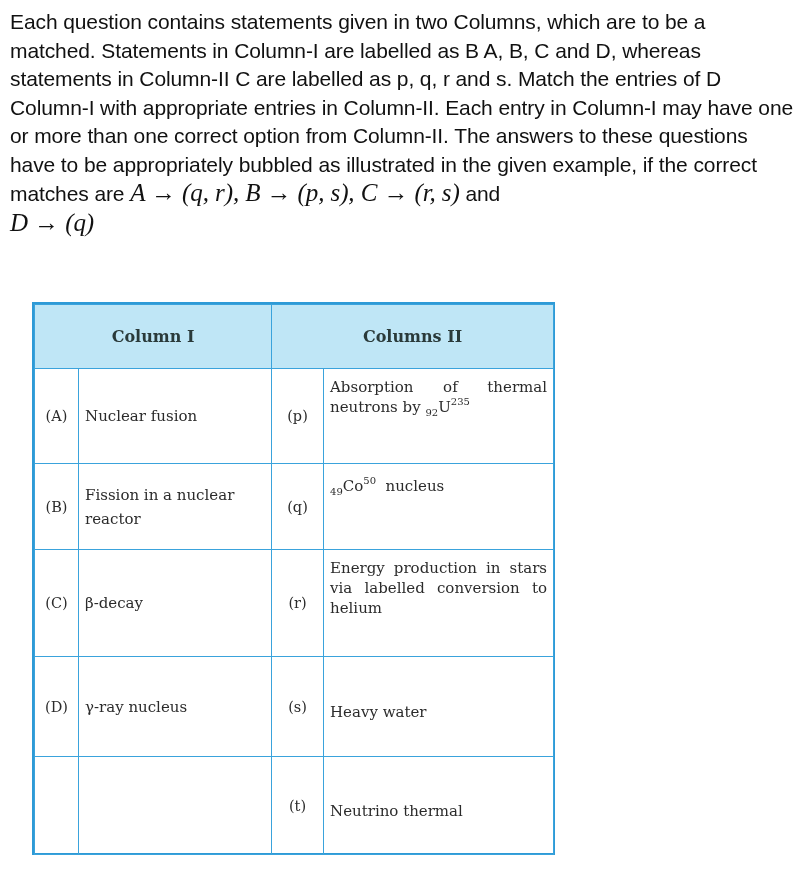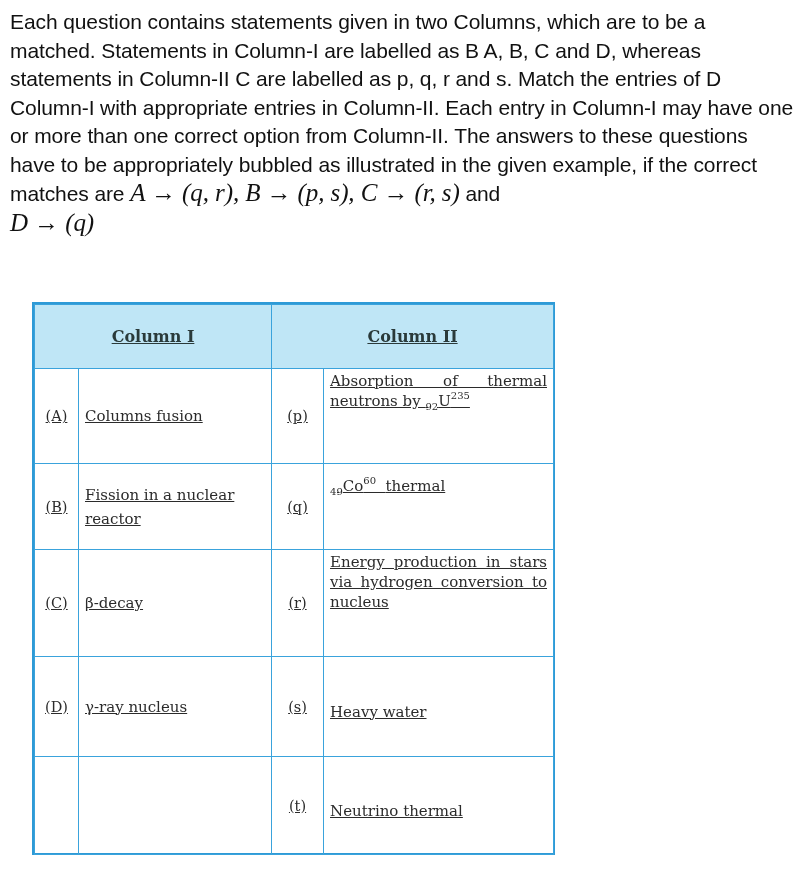--- a/index.html
+++ b/index.html
@@ -46,37 +46,36 @@
     width: 100%;
     height: 100%;
     table-layout: fixed;
   }
   td, th {
     border: 1.5px solid #3aa3dc;
     padding: 0 6px;
     vertical-align: middle;
     font-size: 15px;
     font-weight: normal;
-    text-decoration: underline;
   }
   th {
     background: #bfe6f6;
     font-weight: bold;
     font-size: 16px;
     color: #2a3a3a;
     height: 63px;
     text-align: center;
   }
   td.lbl {
     text-align: center;
     font-size: 14.5px;
   }
   td.desc {
     vertical-align: top;
-    padding-top: 2px;
+    padding-top: 8px;
     text-align: justify;
     line-height: 20px;
   }
   td.desc.mid {
     vertical-align: middle;
     padding-top: 10px;
   }
   .row-a { height: 95px; }
   .row-b { height: 86px; }
   .row-c { height: 107px; }
@@ -98,48 +97,48 @@
   <table>
     <colgroup>
       <col style="width:44px">
       <col style="width:193px">
       <col style="width:52px">
       <col style="width:230px">
     </colgroup>
     <tbody>
         <tr>
       <th colspan="2">Column I</th>
-      <th colspan="2">Column II</th>
+      <th colspan="2">Columns II</th>
     </tr>
 
     <tr class="row-a">
       <td class="lbl">(A)</td>
-      <td>Columns fusion</td>
+      <td>Nuclear fusion</td>
       <td class="lbl">(p)</td>
       <td class="desc">
         <span>Absorption of thermal neutrons by </span>
         <span><span class="nuc-sub">92</span><span>U</span><span class="nuc-sup">235</span></span>
       </td>
     </tr>
 
     <tr class="row-b">
       <td class="lbl">(B)</td>
       <td style="line-height:24px">Fission in a nuclear reactor</td>
       <td class="lbl">(q)</td>
       <td class="desc" style="padding-top:12px">
-        <span><span class="nuc-sub">49</span><span>Co</span><span class="nuc-sup">60</span></span>&nbsp;
-        <span>thermal</span>
+        <span><span class="nuc-sub">49</span><span>Co</span><span class="nuc-sup">50</span></span>&nbsp;
+        <span>nucleus</span>
       </td>
     </tr>
 
     <tr class="row-c">
       <td class="lbl">(C)</td>
       <td>β-decay</td>
       <td class="lbl">(r)</td>
-      <td class="desc">Energy production in stars via hydrogen conversion to nucleus</td>
+      <td class="desc">Energy production in stars via labelled conversion to helium</td>
     </tr>
 
     <tr class="row-d">
       <td class="lbl">(D)</td>
       <td>γ-ray nucleus</td>
       <td class="lbl">(s)</td>
       <td class="desc mid">Heavy water</td>
     </tr>
 
     <tr class="row-e">

